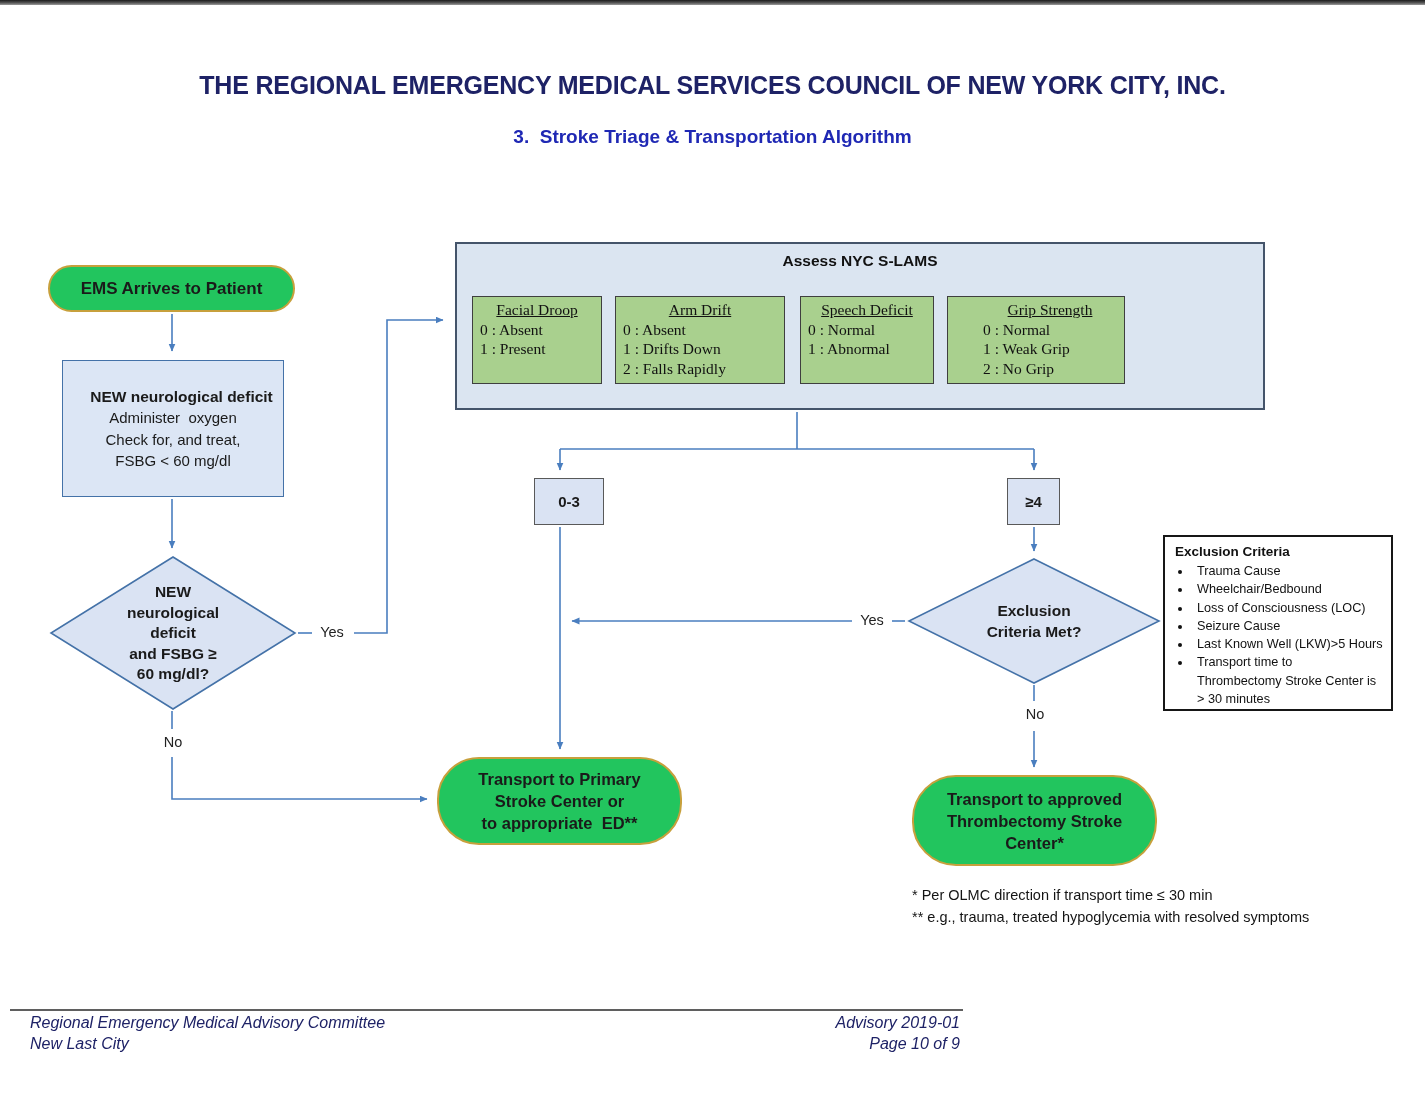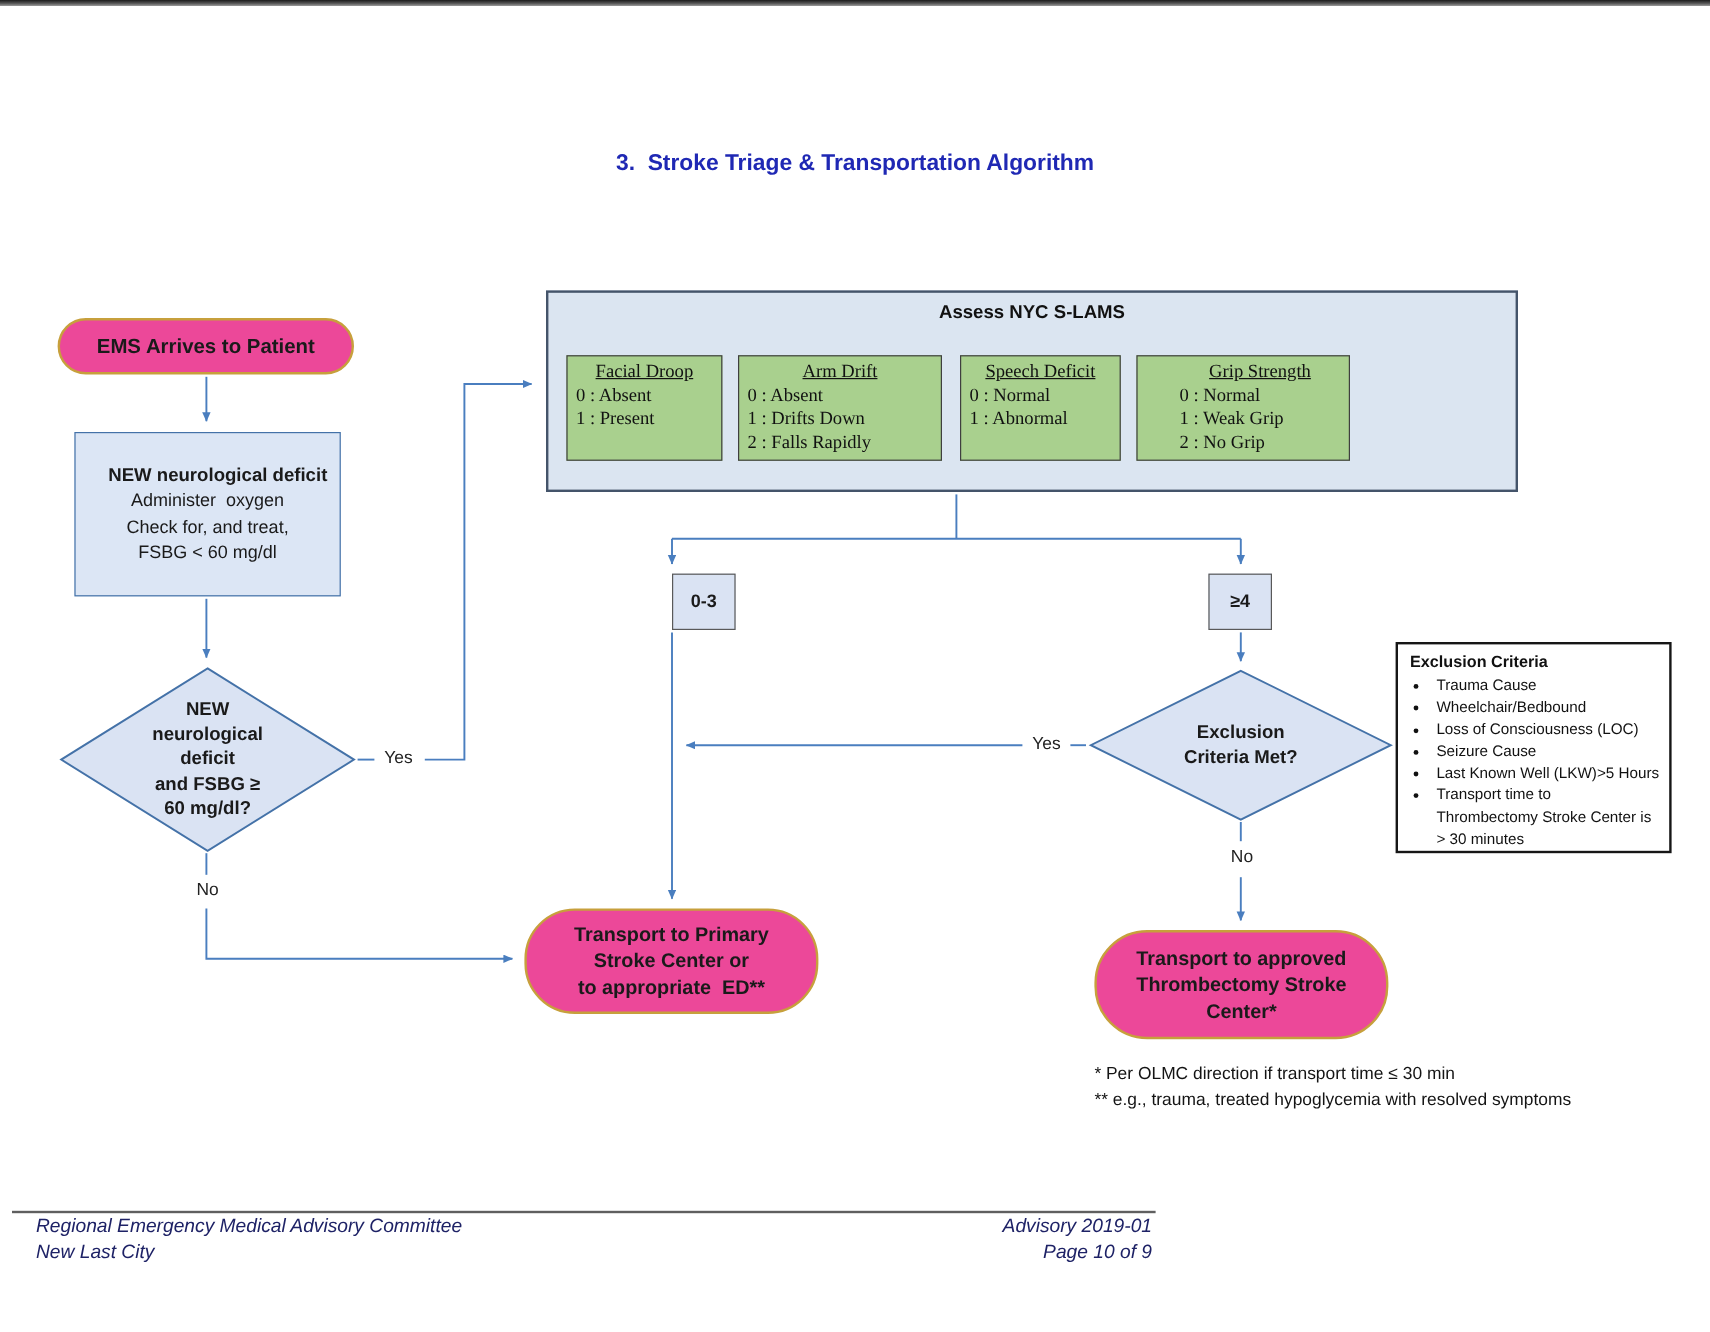--- a/index.html
+++ b/index.html
@@ -8,21 +8,21 @@
   .topbar{position:absolute;top:0;left:0;width:1425px;height:5px;
         background:linear-gradient(180deg,#1b1b1b 0%,#555555 55%,#9b9b9b 100%);}
   .title{position:absolute;top:71px;left:0;width:1425px;text-align:center;
         color:#1e2266;font-size:25px;font-weight:bold;letter-spacing:-0.2px;}
   .subtitle{position:absolute;top:126px;left:0;width:1425px;text-align:center;
         color:#1f28b4;font-size:19px;font-weight:bold;white-space:pre-wrap;}
   .connectors{position:absolute;top:0;left:0;z-index:1;}
   .node{position:absolute;box-sizing:border-box;display:flex;align-items:center;
         justify-content:center;text-align:center;z-index:2;color:#1a1a1a;}
   .ml{white-space:pre-wrap;}
-  .pill{background:#ec4899;border:2.5px solid #c7a03c;font-weight:bold;}
+  .pill{background:#22c55e;border:2.5px solid #c7a03c;font-weight:bold;}
   #start-node{left:48px;top:265px;width:247px;height:47px;border-radius:24px;font-size:17px;}
   #assess-node{left:62px;top:360px;width:222px;height:137px;background:#dce6f5;
         border:1.6px solid #4472a8;flex-direction:column;font-size:15px;line-height:21.5px;}
   #assess-node .hd{font-weight:bold;font-size:15.5px;padding-left:17px;}
   .diamond-label{position:absolute;z-index:2;text-align:center;font-weight:bold;
         color:#1a1a1a;font-size:15.5px;}
   #d1-label{left:83px;top:582px;width:180px;line-height:20.5px;}
   #d2-label{left:954px;top:600px;width:160px;line-height:21px;}
   #slams-box{position:absolute;left:455px;top:242px;width:810px;height:168px;
         background:#dbe5f1;border:2px solid #44546a;box-sizing:border-box;z-index:2;}
@@ -30,21 +30,21 @@
   .slam{position:absolute;top:52px;height:88px;background:#a9d08e;border:1.6px solid #3f3f3f;
         box-sizing:border-box;font-family:"Liberation Serif",serif;font-size:15.5px;
         line-height:19.5px;color:#111;padding-top:3px;}
   .slam .hd{text-align:center;text-decoration:underline;}
   .slam .sc{padding-left:7px;white-space:pre-wrap;}
   #slam-facial{left:15px;width:130px;}
   #slam-arm{left:158px;width:170px;}
   #slam-speech{left:343px;width:134px;}
   #slam-grip{left:490px;width:178px;padding-left:28px;}
   .score-box{background:#dae3f3;border:1.6px solid #595959;font-weight:bold;font-size:15px;}
-  #score-low{left:560px;top:478px;width:53px;height:47px;}
+  #score-low{left:534px;top:478px;width:70px;height:47px;}
   #score-high{left:1007px;top:478px;width:53px;height:47px;}
   #excl-box{position:absolute;left:1163px;top:535px;width:230px;height:176px;background:#ffffff;
         border:2px solid #161616;box-sizing:border-box;padding:7px 4px 0 10px;z-index:2;}
   #excl-title{font-size:13.5px;font-weight:bold;color:#111;}
   #excl-list{margin:3px 0 0 0;padding-left:17px;list-style:disc;}
   #excl-list li{font-size:12.7px;line-height:18.3px;color:#111;white-space:pre-wrap;padding-left:5px;}
   #primary-node{left:437px;top:757px;width:245px;height:88px;border-radius:42px;
         font-size:16.5px;line-height:22px;}
   #thromb-node{left:912px;top:775px;width:245px;height:91px;border-radius:44px;
         font-size:16.5px;line-height:22px;}
@@ -61,20 +61,21 @@
   #footer-left{left:30px;}
   #footer-right{left:610px;width:350px;text-align:right;}
 </style>
 </head>
 <body>
 
 <div class="page">
 
   <div class="topbar"></div>
 
+  <div class="title">THE REGIONAL EMERGENCY MEDICAL SERVICES COUNCIL OF NEW YORK CITY, INC.</div>
   <div class="subtitle">3.  Stroke Triage &amp; Transportation Algorithm</div>
 
   <svg class="connectors" width="1425" height="1110" viewBox="0 0 1425 1110">
     <defs>
       <marker id="arrow" markerWidth="9" markerHeight="8" refX="7.5" refY="3.5" orient="auto" markerUnits="userSpaceOnUse">
         <path d="M0,0 L8,3.5 L0,7 Z" fill="#4a7ebf"></path>
       </marker>
     </defs>
     <g stroke="#4a7ebf" stroke-width="1.6" fill="none">
       <line x1="172" y1="314" x2="172" y2="351" marker-end="url(#arrow)"></line>

